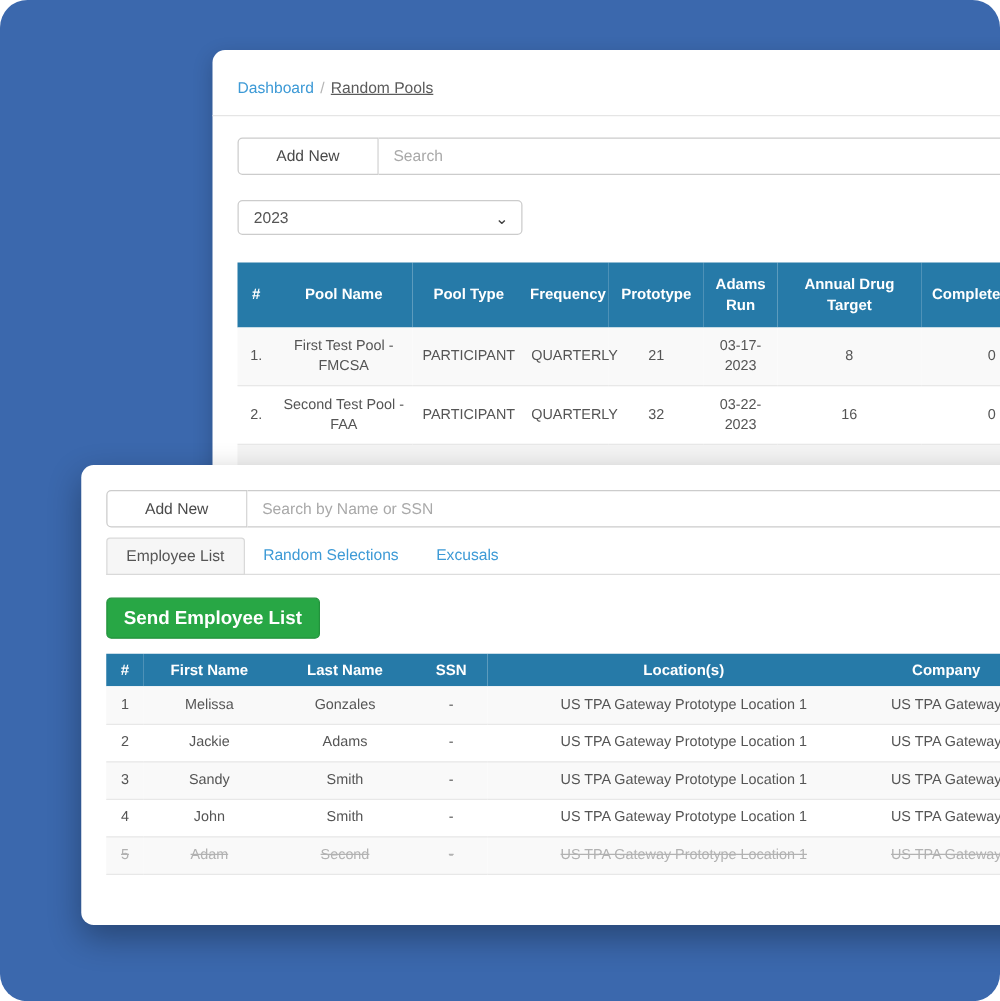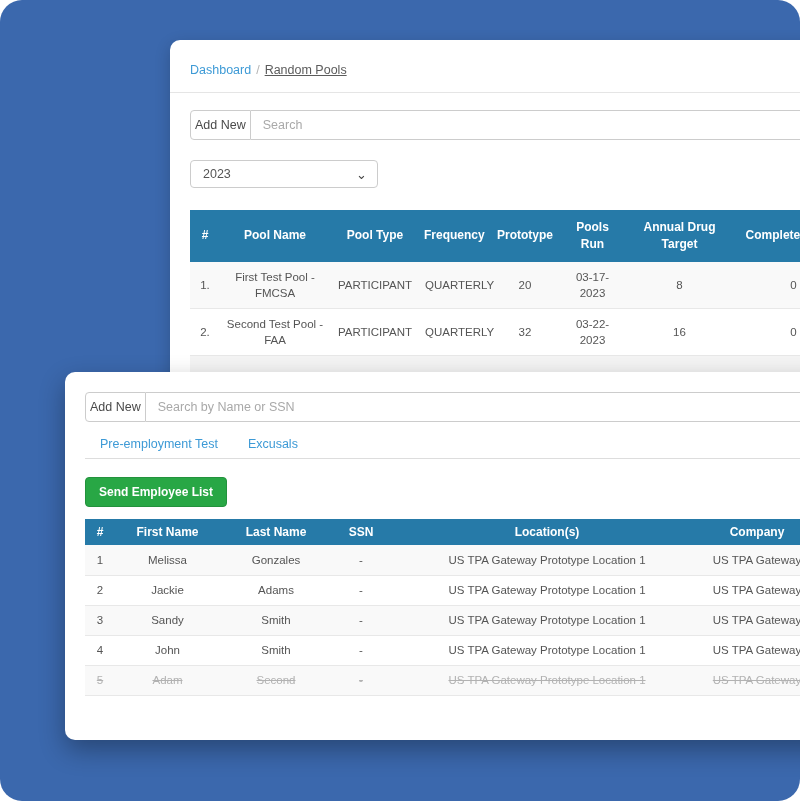--- a/index.html
+++ b/index.html
@@ -24,31 +24,31 @@
     padding:23px 20px 15px 20px; border-bottom:1px solid #e5e5e5;
     font-size:12.5px;
   }
   .crumb-link { color:#3d9ad6; text-decoration:none; cursor:pointer; }
   .crumb-sep { color:#b5b5b5; margin:0 5px; }
   .crumb-current { color:#5b5b5b;text-decoration:underline; }
   .card-content { padding:17px 20px 20px 20px; }
   .input-group { display:flex; width:100%; }
   .btn-addnew {
     background:#fff; border:1px solid #ccc; border-radius:4px 0 0 4px;
-    padding:0 4px; height:30px; font-size:12.5px; color:#4a4a4a;
+    padding:0 30px; height:30px; font-size:12.5px; color:#4a4a4a;
     font-family:"Liberation Sans", sans-serif; cursor:pointer; white-space:nowrap;
   }
   .search-input {
     flex:1; height:30px; border:1px solid #ccc; border-left:none;
     padding:0 12px; font-size:12.5px; color:#555; outline:none;
     font-family:"Liberation Sans", sans-serif;
   }
   .search-input::placeholder { color:#a9a9a9; }
   .year-select {
-    margin-top:20px; width:188px; height:28px; border:1px solid #ccc;
+    margin-top:20px; width:228px; height:28px; border:1px solid #ccc;
     border-radius:4px; display:flex; align-items:center; justify-content:space-between;
     padding:0 10px 0 12px; font-size:12.5px; color:#555; cursor:pointer; background:#fff;
   }
   .chevron { color:#444; font-size:13px; line-height:1; }
   table { border-collapse:collapse; table-layout:fixed; }
   .pools-table { margin-top:22px; width:660px; font-size:11.5px; }
   .emp-table { margin-top:12px; width:725px; font-size:11.5px; }
   th {
     background:#267aa8; color:#fff; font-weight:bold; text-align:center;
     vertical-align:middle; padding:6px 4px;
@@ -70,21 +70,21 @@
   }
   .tab {
     padding:7px 15px; color:#3d9ad6; cursor:pointer; white-space:nowrap;
   }
   .tab-active {
     background:#f6f6f6; border:1px solid #d9d9d9; border-radius:3px 3px 0 0;
     color:#555; margin-bottom:-1px;
   }
   .btn-send {
     margin-top:18px; background:#28a745; border:1px solid #23923d; border-radius:4px;
-    color:#fff; font-size:12px; font-weight:bold; padding:7px 13px;
+    color:#fff; font-size:15px; font-weight:bold; padding:7px 13px;
     font-family:"Liberation Sans", sans-serif; cursor:pointer;
   }
 </style>
 </head>
 <body>
 
 <div class="canvas">
 
   <div class="card card-top">
     <div class="breadcrumb-bar">
@@ -110,32 +110,32 @@
             <col style="width:115px">
             <col style="width:113px">
         </colgroup>
         <thead>
           <tr>
             <th>#</th>
             <th>Pool Name</th>
             <th>Pool Type</th>
             <th>Frequency</th>
             <th>Prototype</th>
-            <th>Pools Run</th>
+            <th>Adams Run</th>
             <th>Annual Drug Target</th>
             <th>Completed Tests</th>
           </tr>
         </thead>
         <tbody>
           <tr class="stripe">
             <td>1.</td>
             <td>First Test Pool - FMCSA</td>
             <td>PARTICIPANT</td>
             <td>QUARTERLY</td>
-            <td>20</td>
+            <td>21</td>
             <td>03-17-2023</td>
             <td>8</td>
             <td>0</td>
           </tr>
           <tr>
             <td>2.</td>
             <td>Second Test Pool - FAA</td>
             <td>PARTICIPANT</td>
             <td>QUARTERLY</td>
             <td>32</td>
@@ -151,21 +151,22 @@
     </div>
   </div>
 
   <div class="card card-bottom">
     <div class="card-content" style="padding-top:20px;">
       <div class="input-group">
         <button class="btn-addnew">Add New</button>
         <input class="search-input" type="text" placeholder="Search by Name or SSN" style="">
       </div>
       <div class="tabs-row">
-        <div class="tab">Pre-employment Test</div>
+        <div class="tab tab-active">Employee List</div>
+        <div class="tab">Random Selections</div>
         <div class="tab">Excusals</div>
       </div>
       <button class="btn-send">Send Employee List</button>
       <table class="emp-table">
         <colgroup>
           <col style="width:30px">
             <col style="width:105px">
             <col style="width:112px">
           <col style="width:58px">
             <col style="width:314px">

